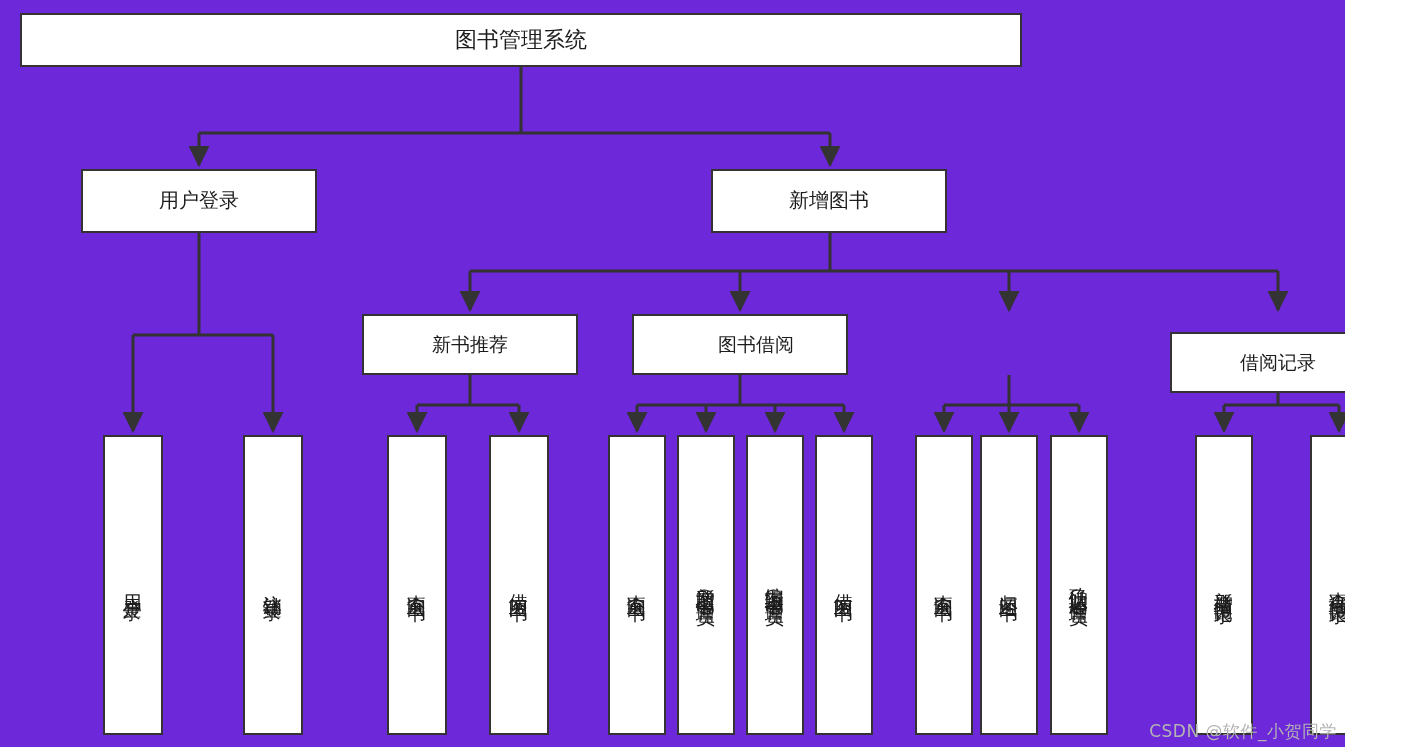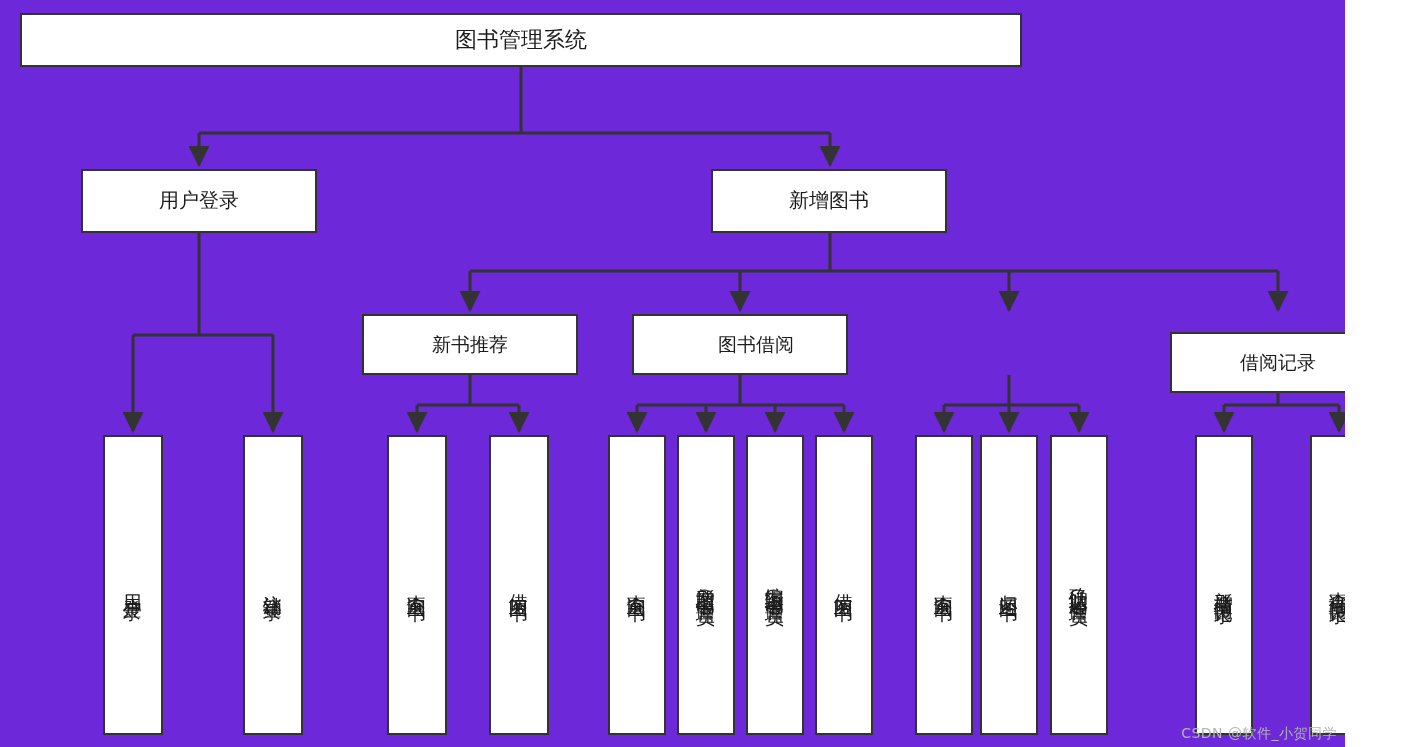--- a/index.html
+++ b/index.html
@@ -43,21 +43,21 @@
     letter-spacing:3px;
     padding:6px 0;
     align-items:center;
     justify-content:center;
     white-space:nowrap;
   }
   .watermark{
     position:absolute;
     right:8px;
     bottom:4px;
-    font-size:14px;
+    font-size:17px;
     color:#b4b4b4;
     letter-spacing:0.5px;
     white-space:nowrap;
     font-family:"DejaVu Sans","Liberation Sans",sans-serif;
     margin-left:12px;
   }
 </style>
 </head>
 <body>
 

